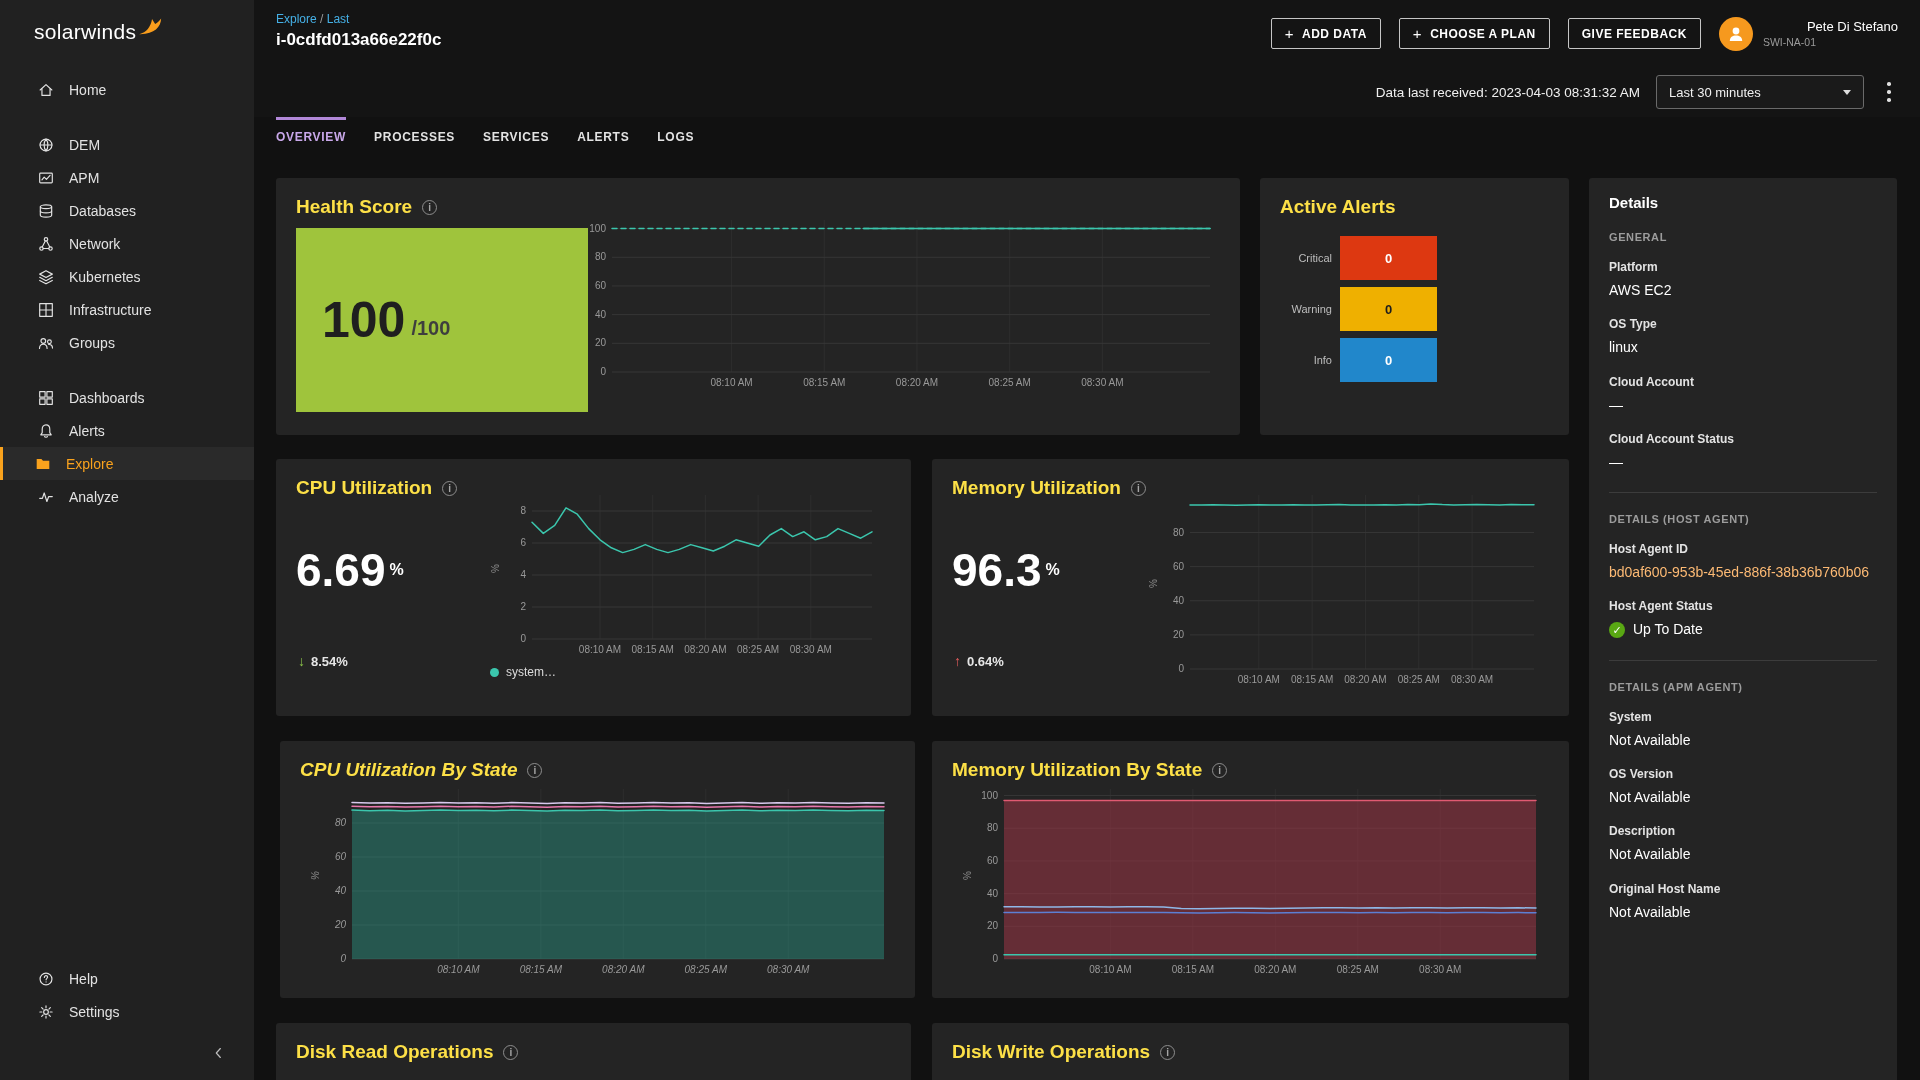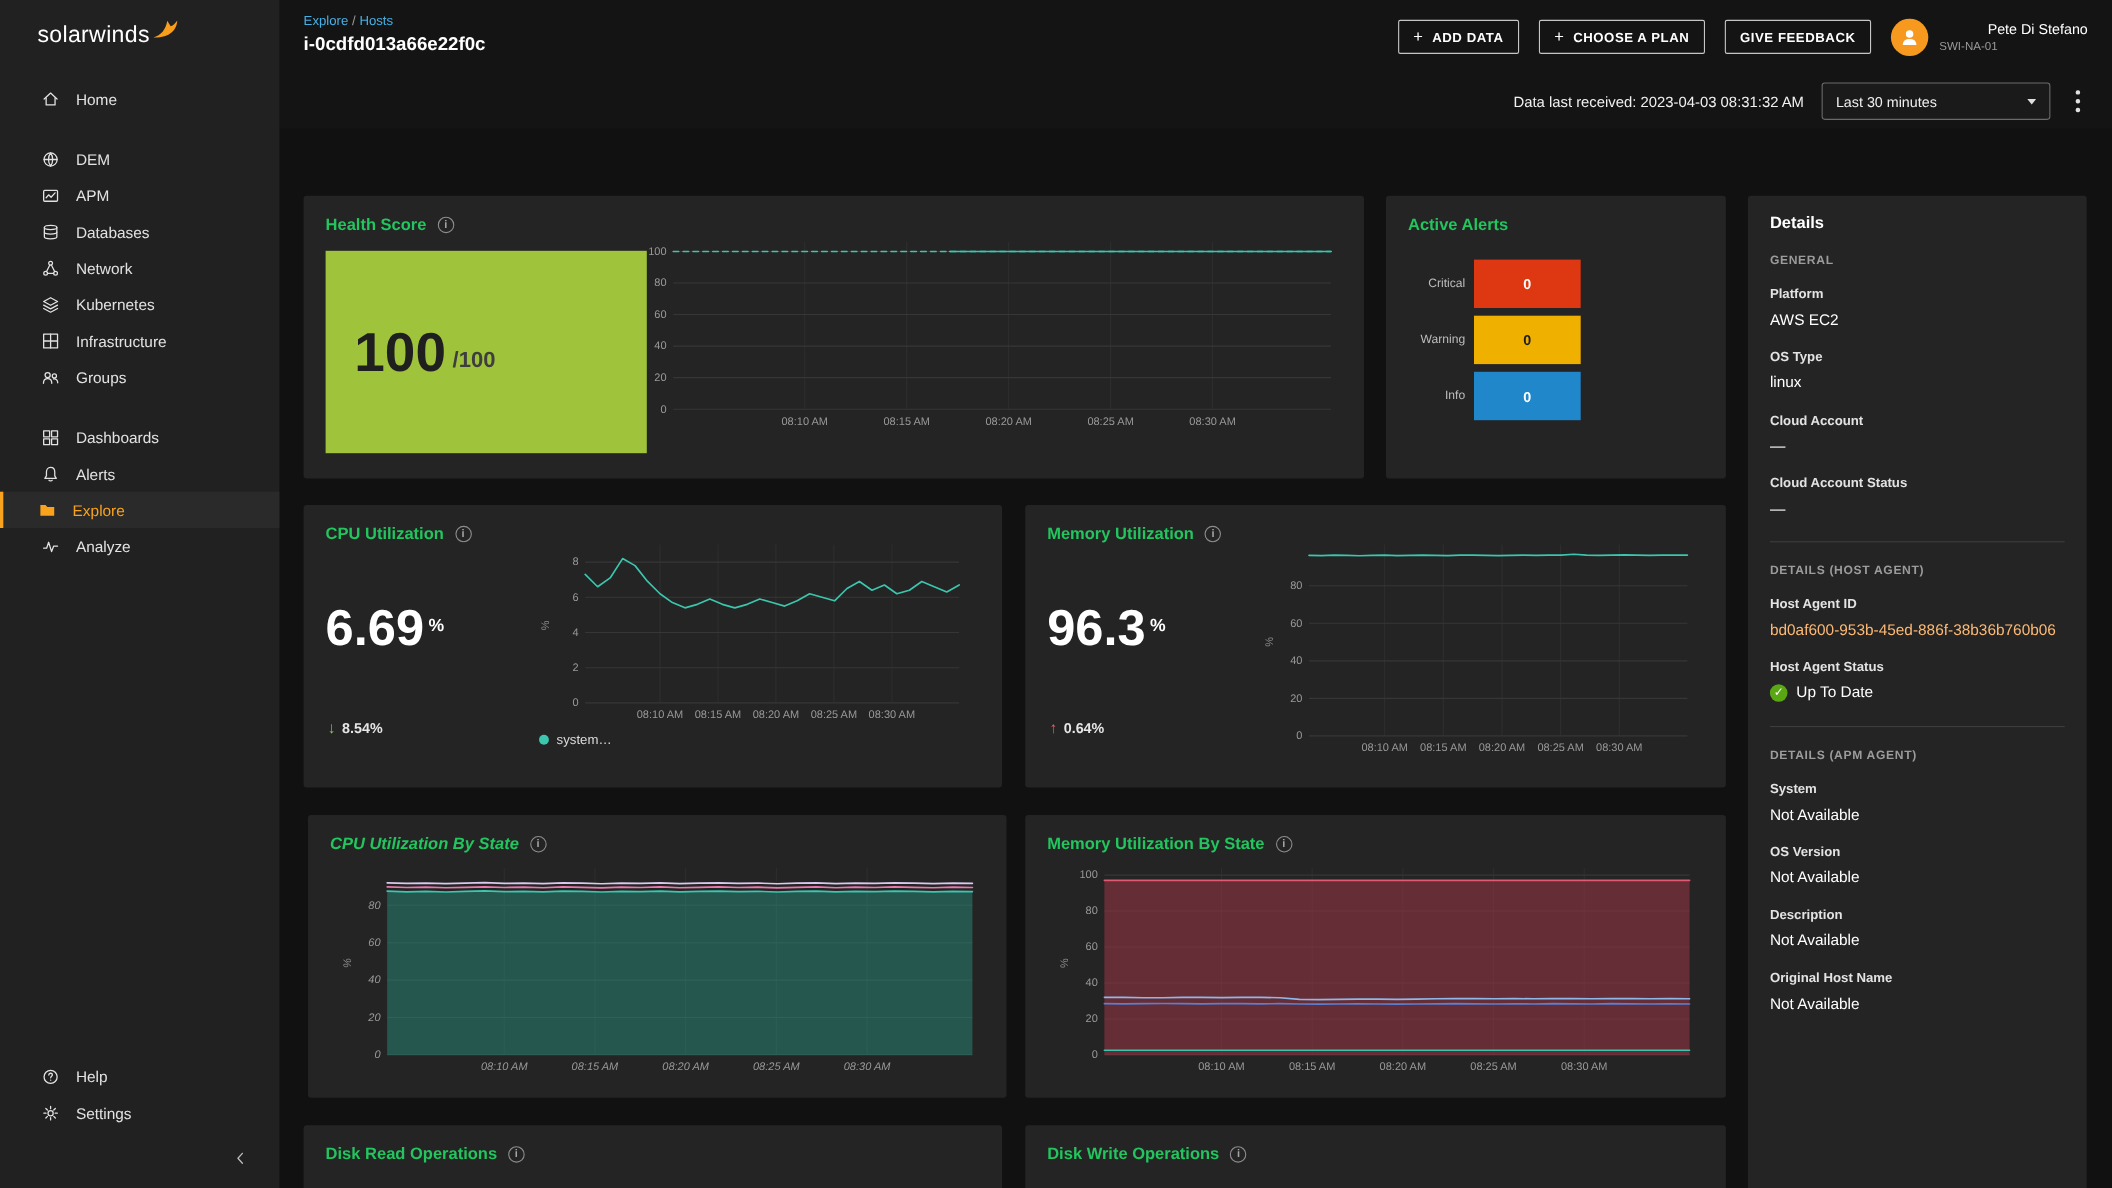--- a/index.html
+++ b/index.html
@@ -55,21 +55,21 @@
 
   
   .content { position:absolute; left:254px; top:117px; right:0; bottom:0; background:#111111; overflow:hidden; }
   .tabs { position:absolute; left:22px; top:0; display:flex; gap:28px; }
   .tab { font-size:12px; font-weight:bold; letter-spacing:0.7px; color:#e3e3e3; padding-top:10px;
          border-top:3px solid transparent; cursor:pointer; }
   .tab.active { color:#c9a8ea; border-top-color:#b288d9; }
 
   .card { position:absolute; background:#242424; border-radius:3px; }
   .card-title { position:absolute; left:20px; top:18px; display:flex; align-items:center; gap:10px;
-                font-size:15px; font-weight:bold; color:#22c55e; white-space:nowrap; }
+                font-size:19px; font-weight:bold; color:#fde047; white-space:nowrap; }
   .info-icon { width:15px; height:15px; border:1px solid #8d8d8d; border-radius:50%; color:#a5a5a5;
                font-size:10px; line-height:13px; text-align:center; font-style:normal; cursor:pointer; }
   .info-icon::after { content:"i"; }
 
   .health-box { position:absolute; left:20px; top:50px; width:292px; height:184px; background:#9fc43c;
                 display:flex; align-items:center; padding-left:26px; color:#1f1f1f; }
   .health-score { font-size:50px; font-weight:bold; line-height:1; }
   .health-max { font-size:20px; font-weight:bold; color:#3e3e3e; margin:16px 0 0 6px; }
 
   .metric { position:absolute; left:20px; top:84px; font-size:46px; font-weight:bold; color:#ffffff;
@@ -234,21 +234,21 @@
       <svg class="ic" viewBox="0 0 20 20">
           <polyline points="11.5,5 7,10 11.5,15"></polyline>
         </svg>
     </div>
   </nav>
 
   <header class="topbar">
     <div class="breadcrumb">
       <a>Explore</a>
       <span>/</span>
-      <a>Hosts</a>
+      <a>Last</a>
     </div>
     <h1 class="page-title">i-0cdfd013a66e22f0c</h1>
     <div class="topbar-right">
       <button class="btn">
         <span class="plus-glyph">+</span>
         <span>ADD DATA</span>
       </button>
       <button class="btn">
         <span class="plus-glyph">+</span>
         <span>CHOOSE A PLAN</span>
@@ -281,20 +281,27 @@
       <div class="kebab">
           <i></i>
           <i></i>
           <i></i>
         </div>
     </div>
   </div>
 
   <main class="content">
 
+    <div class="tabs">
+      <div class="tab active">OVERVIEW</div>
+      <div class="tab">PROCESSES</div>
+      <div class="tab">SERVICES</div>
+      <div class="tab">ALERTS</div>
+      <div class="tab">LOGS</div>
+    </div>
 
     <section class="card" style="left:22px; top:61px; width:964px; height:257px;">
       <div class="card-title">
         <span>Health Score</span>
         <i class="info-icon"></i>
       </div>
       <div class="health-box">
         <span class="health-score">100</span>
         <span class="health-max">/100</span>
       </div>

